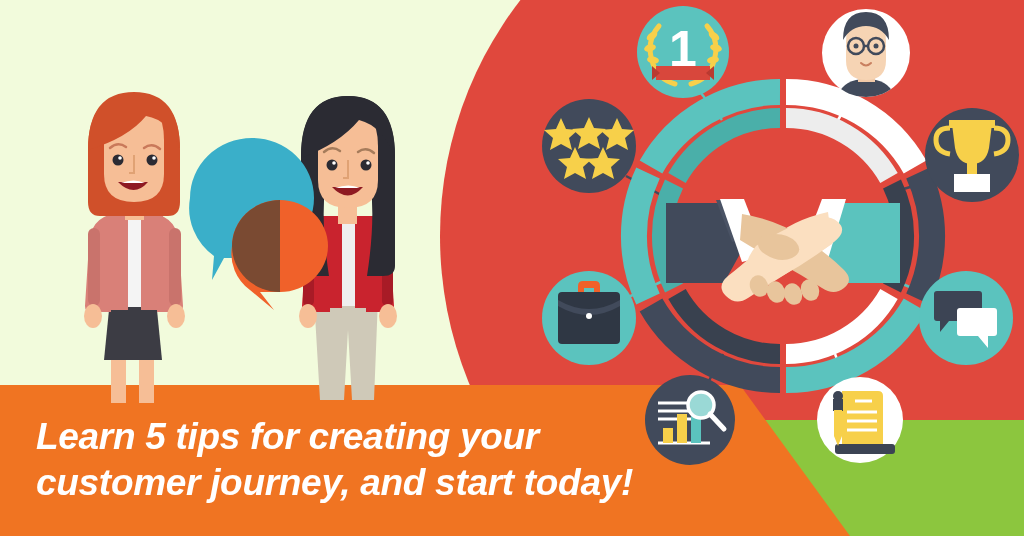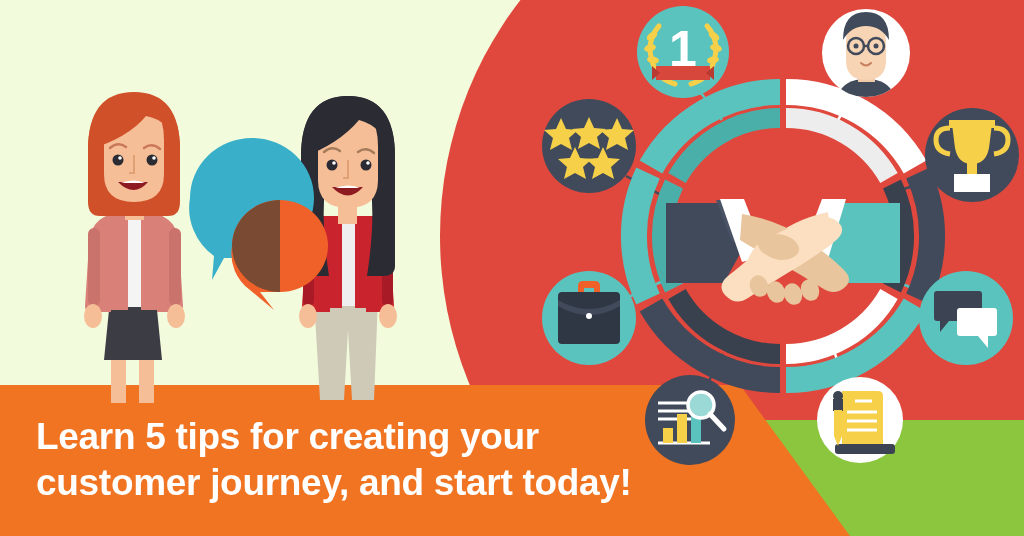--- a/index.html
+++ b/index.html
@@ -7,20 +7,21 @@
     position:relative;width:1024px;height:536px;overflow:hidden;
     background:#F2FBDC;
     font-family:"Liberation Sans", sans-serif;
   }
   .layer{position:absolute;top:0;left:0;width:1024px;height:536px;}
   .banner-text{
     position:absolute;left:36px;top:414px;width:640px;
     color:#FFFFFF;font-weight:bold;font-size:37px;line-height:46px;
     letter-spacing:-0.3px;font-family:"Liberation Sans", sans-serif;
     white-space:pre-line;
+    font-style:italic;
   }
 </style>
 </head>
 <body>
 
 <div id="stage">
 
   <svg class="layer" viewBox="0 0 1024 536" width="1024" height="536">
 
     <rect x="0" y="0" width="1024" height="536" fill="#F2FBDC"></rect>

